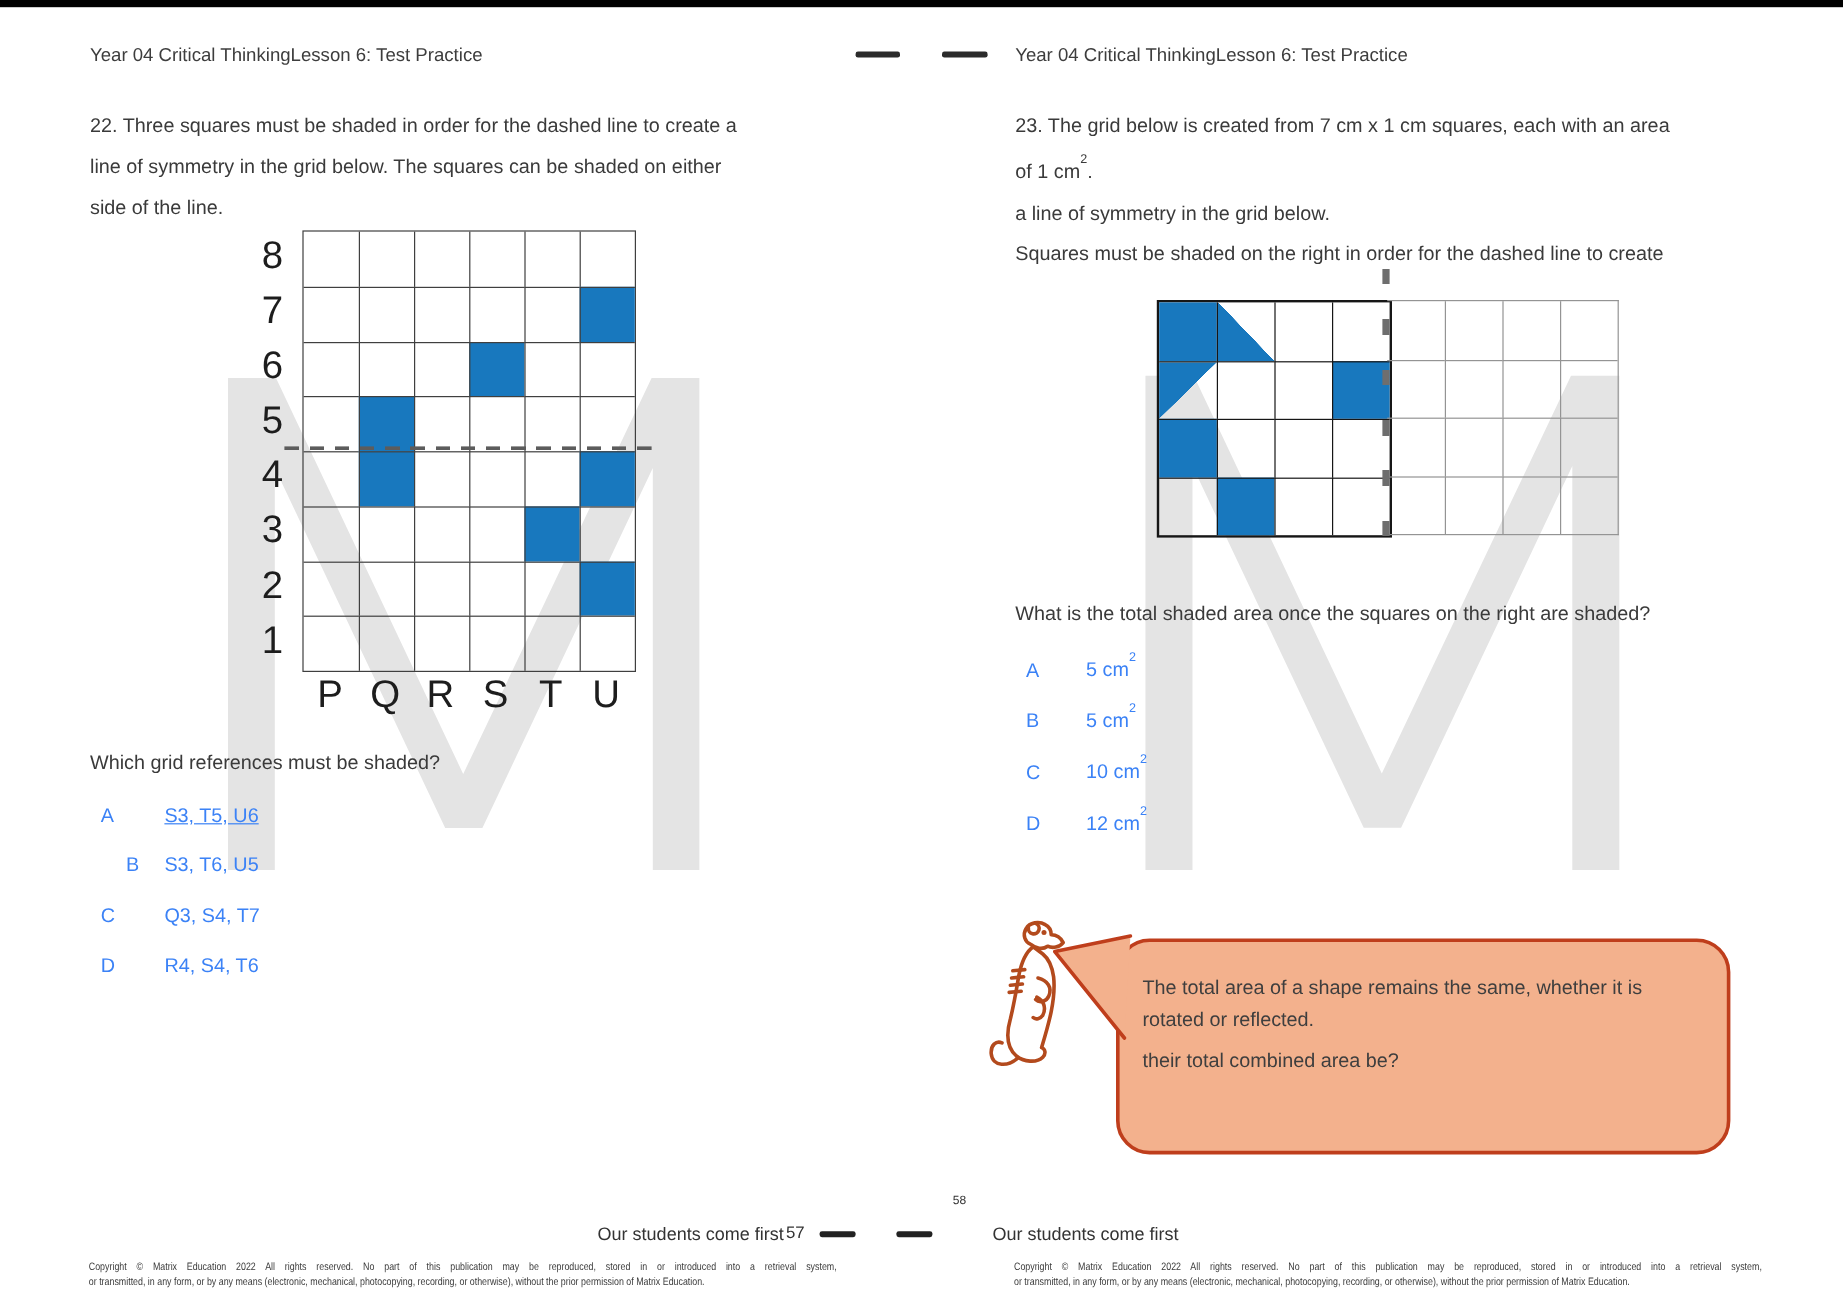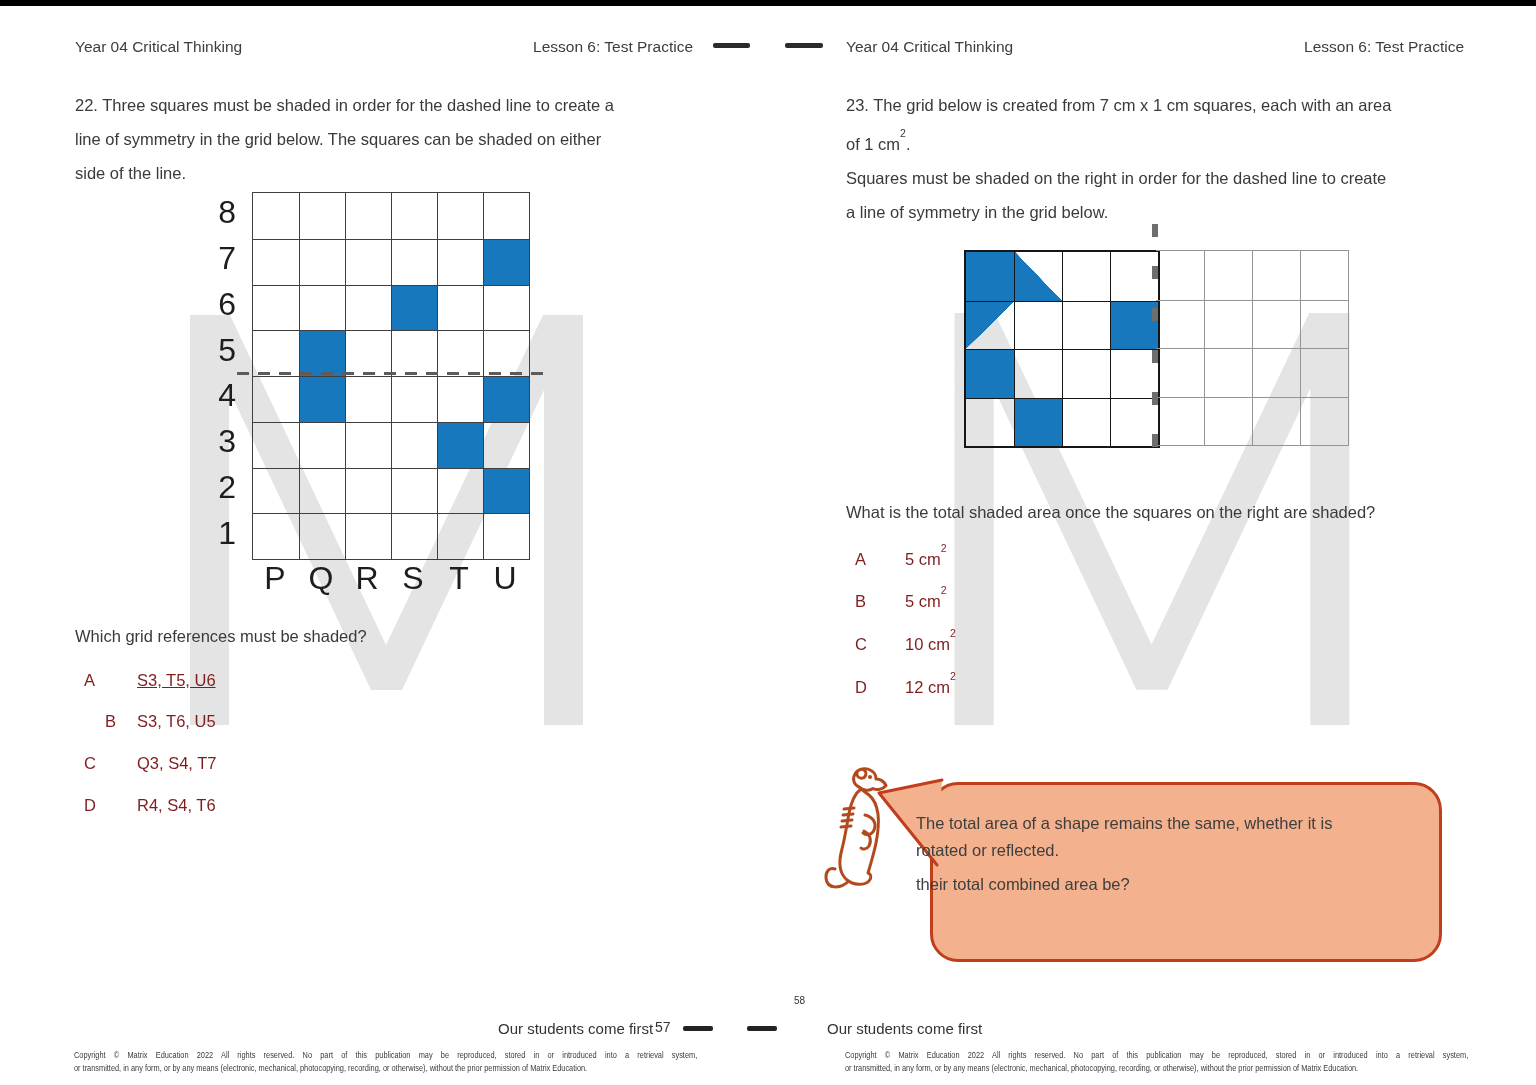--- a/index.html
+++ b/index.html
@@ -6,21 +6,21 @@
   html,body { width:1536px; height:1085px; background:#fff; overflow:hidden;
               font-family:"Liberation Sans", sans-serif; color:#3b3b3b; }
   .abs { position:absolute; }
   #stage { position:relative; width:1536px; height:1085px; background:#fff; }
 
   #topbar { left:0; top:0; width:1536px; height:6px; background:#000; z-index:5; }
 
   .wm { z-index:0; }
   .layer { z-index:1; }
 
-  .pgheader { display:flex; justify-content:space-between; font-size:15.5px; color:#3d3d3d; z-index:1; }
+  .pgheader { display:flex; font-size:15.5px; color:#3d3d3d; z-index:1; }
   .hdash { background:#2b2b2b; border-radius:2px; z-index:1; }
 
   .qtext { font-size:16.5px; line-height:34px; color:#3a3a3a; z-index:1; }
   .qtext .ln { white-space:nowrap; }
   sup.s2 { font-size:10.5px; position:relative; top:-6px; }
 
   
   #g1rows { left:178px; top:192px; width:58px; display:grid;
             grid-template-rows:repeat(8,45.75px); z-index:1; }
   #g1rows .rl { display:flex; align-items:center; justify-content:flex-end;
@@ -30,21 +30,21 @@
   #g1 .c { border-left:1.3px solid #3f3f3f; border-top:1.3px solid #3f3f3f; }
   #g1 .c:nth-child(6n+1) { border-left:none; }
   #g1 .c:nth-child(-n+6) { border-top:none; }
   #g1 .c.fill { background:#1878BE; }
   #g1cols { left:252px; top:560px; display:grid; grid-template-columns:repeat(6,46px); z-index:1; }
   #g1cols .cl { text-align:center; font-size:32px; color:#1d1d1d; }
   #g1dash { left:237px; top:372px; width:306px; height:3px; z-index:2;
             background:repeating-linear-gradient(to right,#5c5c5c 0 12px,transparent 12px 21px); }
 
   
-  .optrow { font-size:16.5px; color:#7f1d1d; z-index:1; white-space:nowrap; }
+  .optrow { font-size:16.5px; color:#3b82f6; z-index:1; white-space:nowrap; }
   .optrow .letter { display:inline-block; width:53px; }
 
   
   #g2L { left:964px; top:250px; display:grid; grid-template-columns:repeat(4,48px);
          grid-template-rows:repeat(4,48.5px); border:2.5px solid #161616; z-index:1; }
   #g2L .c { border-left:1.4px solid #161616; border-top:1.4px solid #161616; }
   #g2L .c:nth-child(4n+1) { border-left:none; }
   #g2L .c:nth-child(-n+4) { border-top:none; }
   #g2R { left:1156px; top:250px; display:grid; grid-template-columns:repeat(4,48px);
          grid-template-rows:repeat(4,48.5px); border:1px solid #949494; border-left:none; z-index:1; }
@@ -54,21 +54,21 @@
   .c.full { background:#1878BE; }
   .c.tri-lower-left { background:linear-gradient(to bottom left, rgba(0,0,0,0) 49.7%, #1878BE 50%); }
   .c.tri-upper-left { background:linear-gradient(to bottom right, #1878BE 49.7%, rgba(0,0,0,0) 50%); }
   #g2dash { left:1152px; top:224px; width:6px; height:246px; z-index:2;
             background:repeating-linear-gradient(to bottom,#6e6e6e 0 13px,transparent 13px 42px); }
 
   
   #bubble { left:930px; top:782px; width:512px; height:180px; background:#F3B18D;
             border:3px solid #BF3E1C; border-radius:28px; z-index:2; }
   #bubbletail { left:872px; top:772px; z-index:3; }
-  #bubbletext { left:916px; top:810px; width:478px; font-size:16.5px; line-height:27px;
+  #bubbletext { left:952px; top:810px; width:478px; font-size:16.5px; line-height:27px;
                 color:#3e3e3e; z-index:4; }
   #bubbletext .para2 { margin-top:7px; }
 
   
   .foot { font-size:15px; color:#333; z-index:1; white-space:nowrap; }
   .fdash { background:#222; border-radius:2px; z-index:1; }
   .copyright { width:624px; font-size:9px; line-height:13px; color:#3a3a3a; z-index:1; }
   .copyright .inner { width:760px; transform:scaleX(0.82); transform-origin:left top; }
   .copyright .l1 { text-align:justify; text-align-last:justify; }
   .copyright .l2 { text-align:left; }
@@ -200,22 +200,22 @@
   </div>
 
   <div class="abs pgheader" style="left:846px;top:38px;width:618px;">
     <span>Year 04 Critical Thinking</span>
     <span>Lesson 6: Test Practice</span>
   </div>
 
   <div class="abs qtext" style="left:846px;top:88px;">
     <div class="ln">23. The grid below is created from 7 cm x 1 cm squares, each with an area</div>
     <div class="ln"><span>of 1 cm</span><sup class="s2">2</sup><span>.</span></div>
+    <div class="ln">a line of symmetry in the grid below.</div>
     <div class="ln">Squares must be shaded on the right in order for the dashed line to create</div>
-    <div class="ln">a line of symmetry in the grid below.</div>
   </div>
 
   <div id="g2L" class="abs">
       <div class="c full"></div>
       <div class="c tri-lower-left"></div>
       <div class="c"></div>
       <div class="c"></div>
       <div class="c tri-upper-left"></div>
       <div class="c"></div>
       <div class="c"></div>

